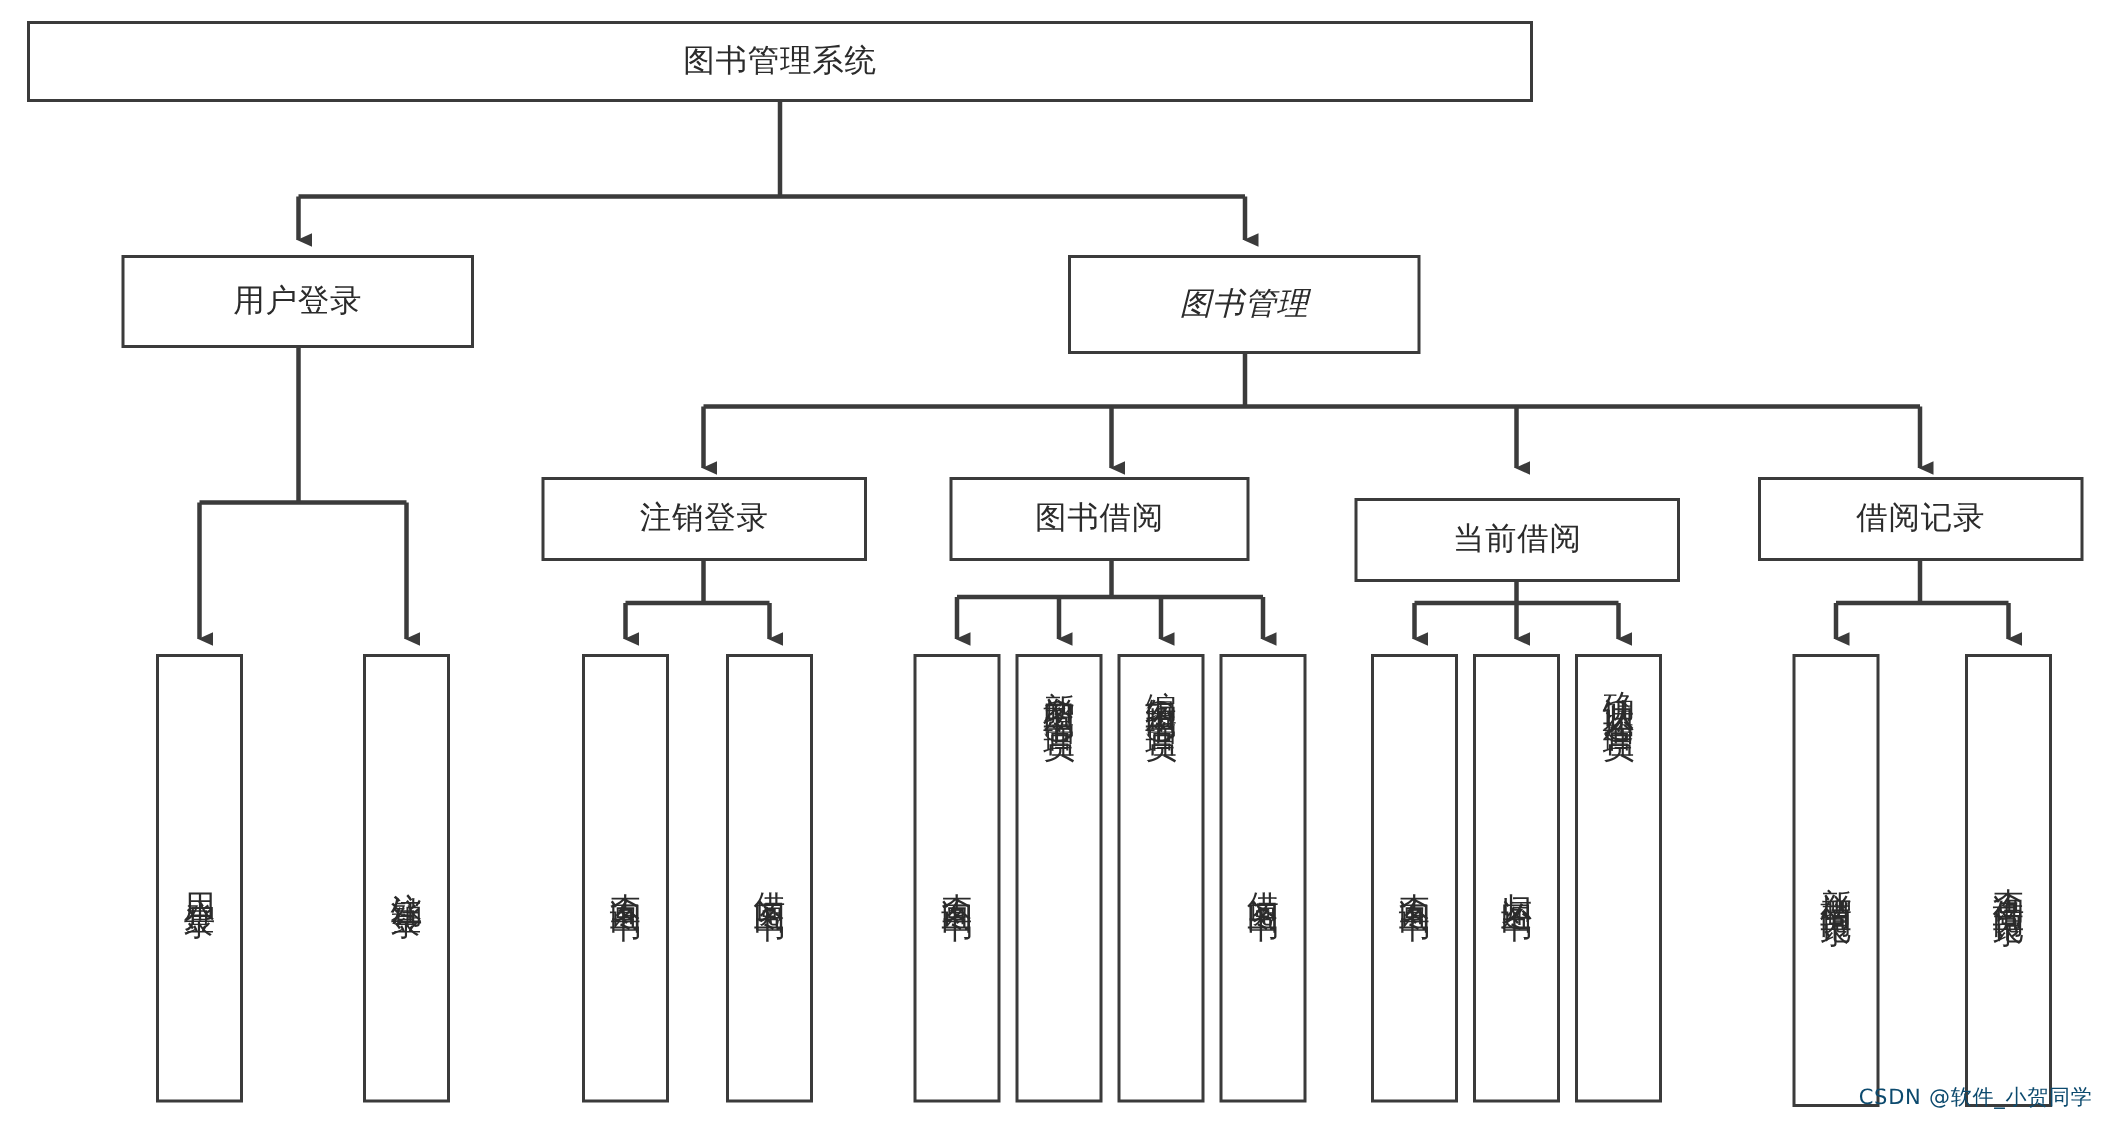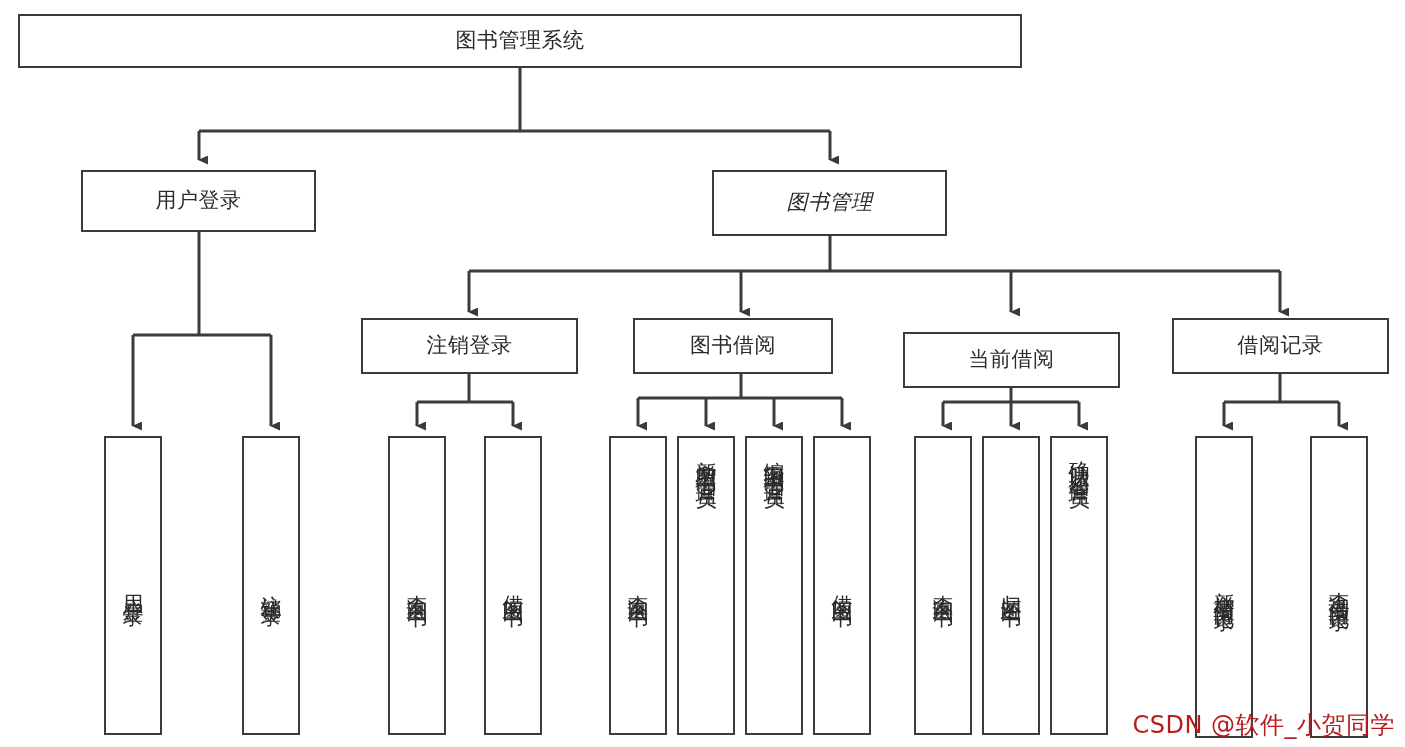--- a/index.html
+++ b/index.html
@@ -59,22 +59,22 @@
     white-space: nowrap;
   }
   .node-box.vertical.centered {
     align-items: center;
     padding-top: 0;
   }
   #watermark {
     position: absolute;
     right: 10px;
     bottom: 6px;
-    font-size: 24px;
-    color: #b91c1c;
+    font-size: 14px;
+    color: #0c4a6e;
     letter-spacing: 0.5px;
     z-index: 5;
     white-space: nowrap;
     font-family: "DejaVu Sans", "Liberation Sans", sans-serif;
   }
 </style>
 </head>
 <body>
 
 <div id="diagram-root">

